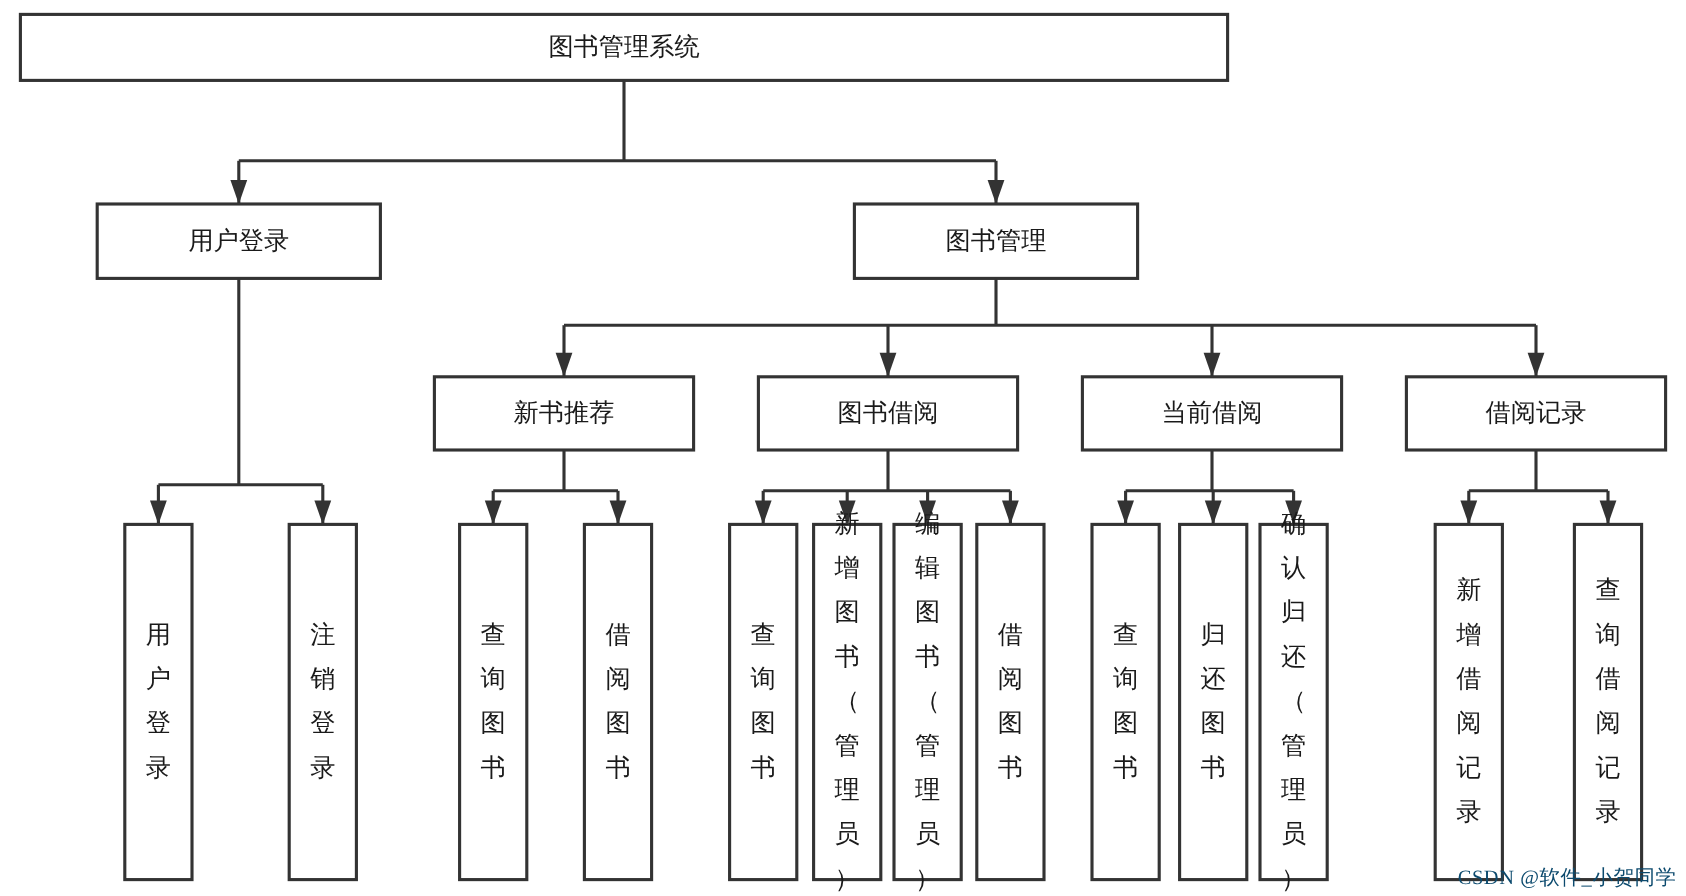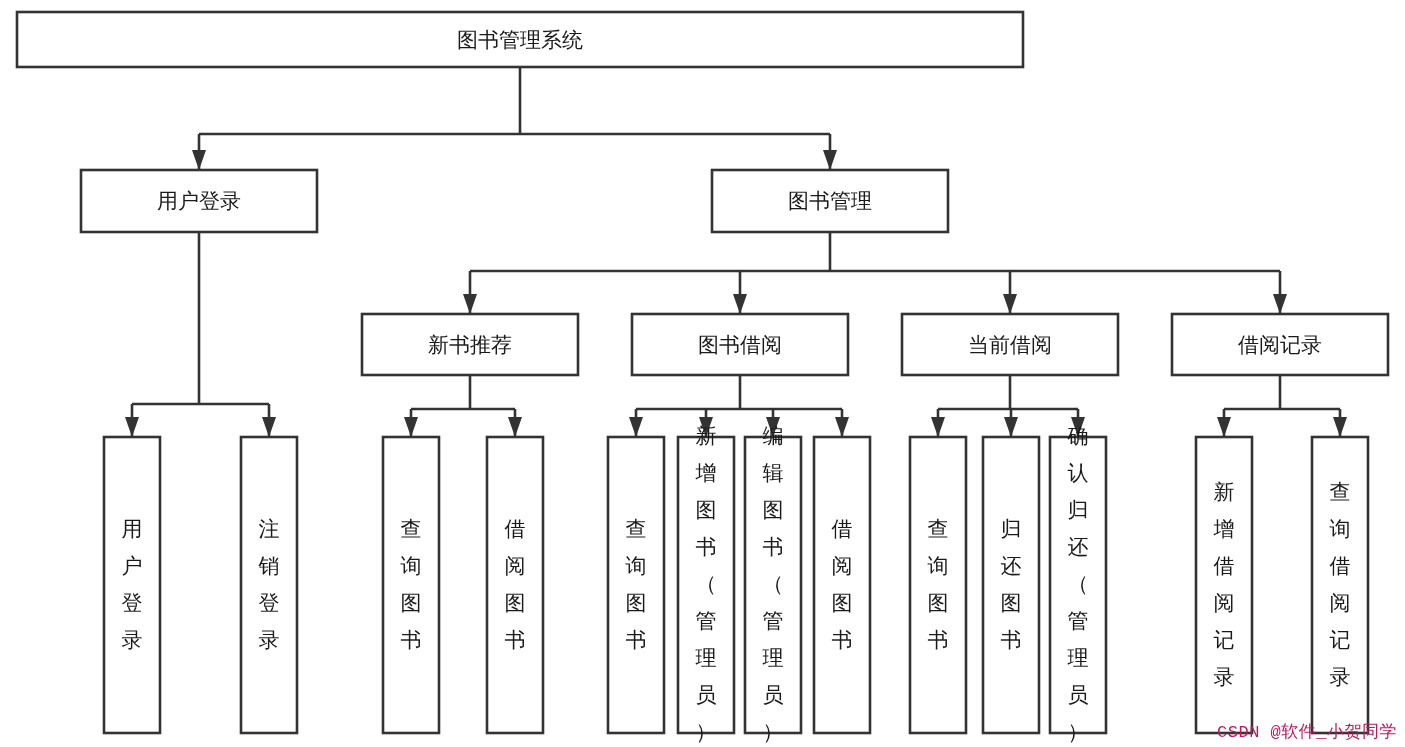--- a/index.html
+++ b/index.html
@@ -24,23 +24,23 @@
   .node-label-v{
     fill:#1a1a1a;
     font-family:"DejaVu Sans","Liberation Sans",sans-serif;
     font-size:21px;
     text-anchor:middle;
     white-space:pre;
   }
   .watermark{
     position:absolute;
     right:8px;bottom:4px;
-    font-family:Liberation Mono, monospace;
+    font-family:Liberation Serif, serif;
     font-size:17px;
-    color:#be185d;
+    color:#0c4a6e;
     letter-spacing:0.5px;
     user-select:none;
     pointer-events:none;
   }
 </style>
 </head>
 <body>
 
 <div id="diagram-root">
   <svg id="chart-svg" width="1405" height="747" viewBox="0 0 1405 747">

